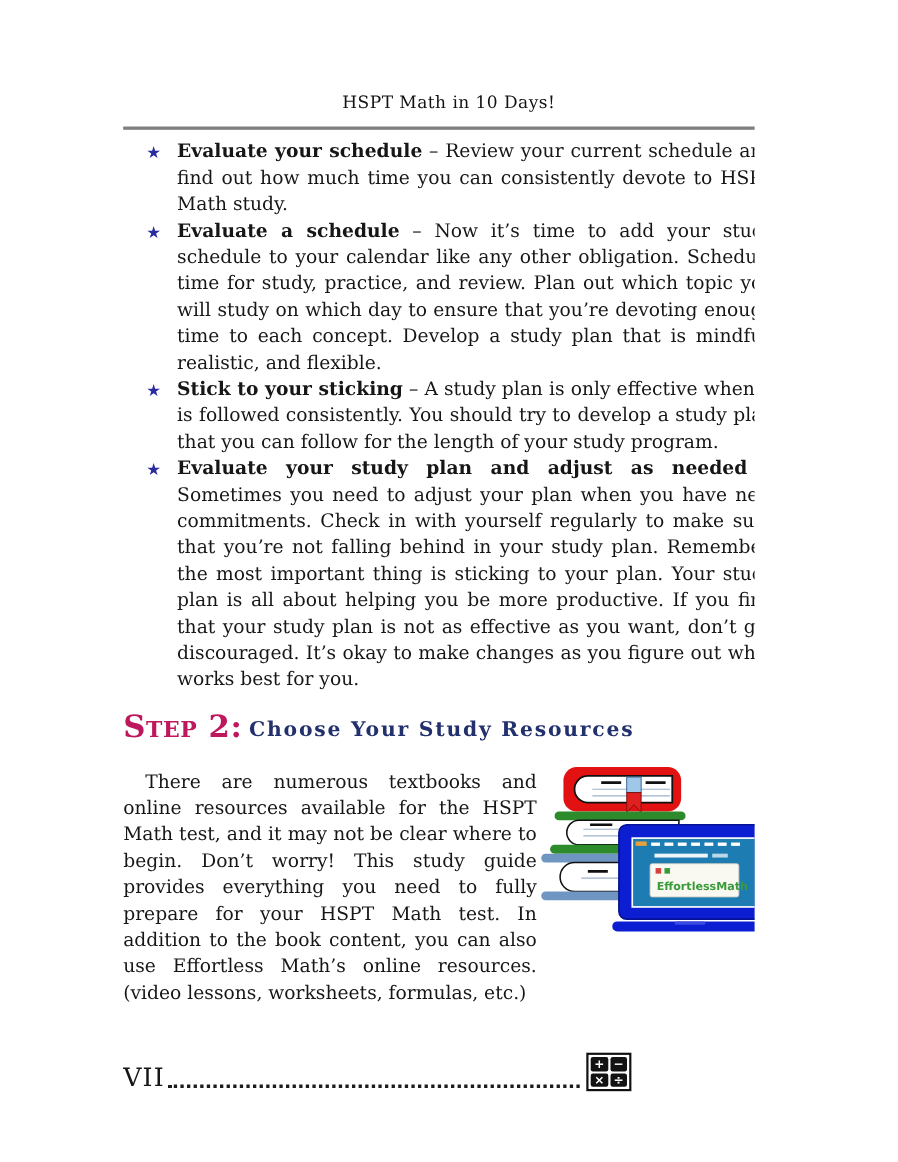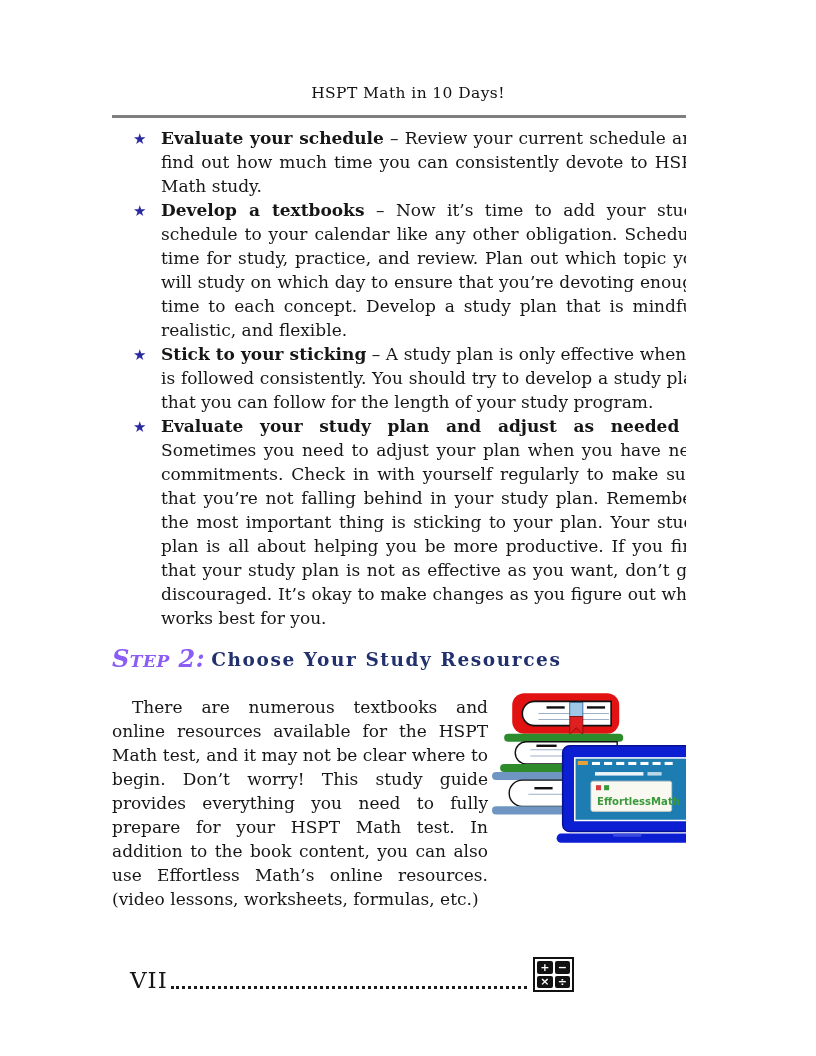--- a/index.html
+++ b/index.html
@@ -40,26 +40,25 @@
   .star {
     position:absolute; left:21px; top:1px;
     color:#2b2ba0;
     font-size:15px;
     font-family:"DejaVu Sans",sans-serif;
   }
   .lead { font-weight:bold; }
 
   .step-heading { margin-top:14px; white-space:nowrap; }
   .step-label {
-    color:#8b5cf6;
+    color:#be185d;
     font-variant:small-caps;
     font-weight:bold;
-    font-size:24px;
+    font-size:28px;
     letter-spacing:0.5px;
-    font-style:italic;
   }
   .step-title {
     color:#22306d;
     font-weight:bold;
     font-size:18.5px;
     letter-spacing:1.6px;
     margin-left:6px;
     position:relative; top:-1px;
   }
 
@@ -67,21 +66,21 @@
   .res-text { width:376px; text-indent:20px; }
   .res-art { flex:1; display:flex; justify-content:flex-end; align-items:flex-start; }
   .art-svg { width:214px; height:160px; margin-top:0; }
 
   .visit { margin-top:10px; }
 
   .footer {
     position:absolute; left:112px; right:112px; bottom:64px;
     display:flex; align-items:flex-end;
   }
-  .page-num { font-size:23px; line-height:1; letter-spacing:1px;margin-left:18px; }
+  .page-num { font-size:23px; line-height:1; letter-spacing:1px; }
   .dots { flex:1; border-bottom:3px dotted #1c1c1c; margin:0 6px 3px 3px; }
   .site-link {
     font-style:italic;
     color:#3f7cb5;
     text-decoration:underline;
     font-size:16.5px;
     line-height:1.1;
     margin-right:9px;
     white-space:nowrap;
   }
@@ -116,21 +115,21 @@
 
 
     <ul class="bullets">
       <li>
         <span class="star">★</span>
         <span class="lead">Evaluate your schedule</span>
         <span>– Review your current schedule and find out how much time you can consistently devote to HSPT Math study.</span>
       </li>
       <li>
         <span class="star">★</span>
-        <span class="lead">Develop a textbooks</span>
+        <span class="lead">Evaluate a schedule</span>
         <span>– Now it’s time to add your study schedule to your calendar like any other obligation. Schedule time for study, practice, and review. Plan out which topic you will study on which day to ensure that you’re devoting enough time to each concept. Develop a study plan that is mindful, realistic, and flexible.</span>
       </li>
       <li>
         <span class="star">★</span>
         <span class="lead">Stick to your sticking</span>
         <span>– A study plan is only effective when it is followed consistently. You should try to develop a study plan that you can follow for the length of your study program.</span>
       </li>
       <li>
         <span class="star">★</span>
         <span class="lead">Evaluate your study plan and adjust as needed</span>

